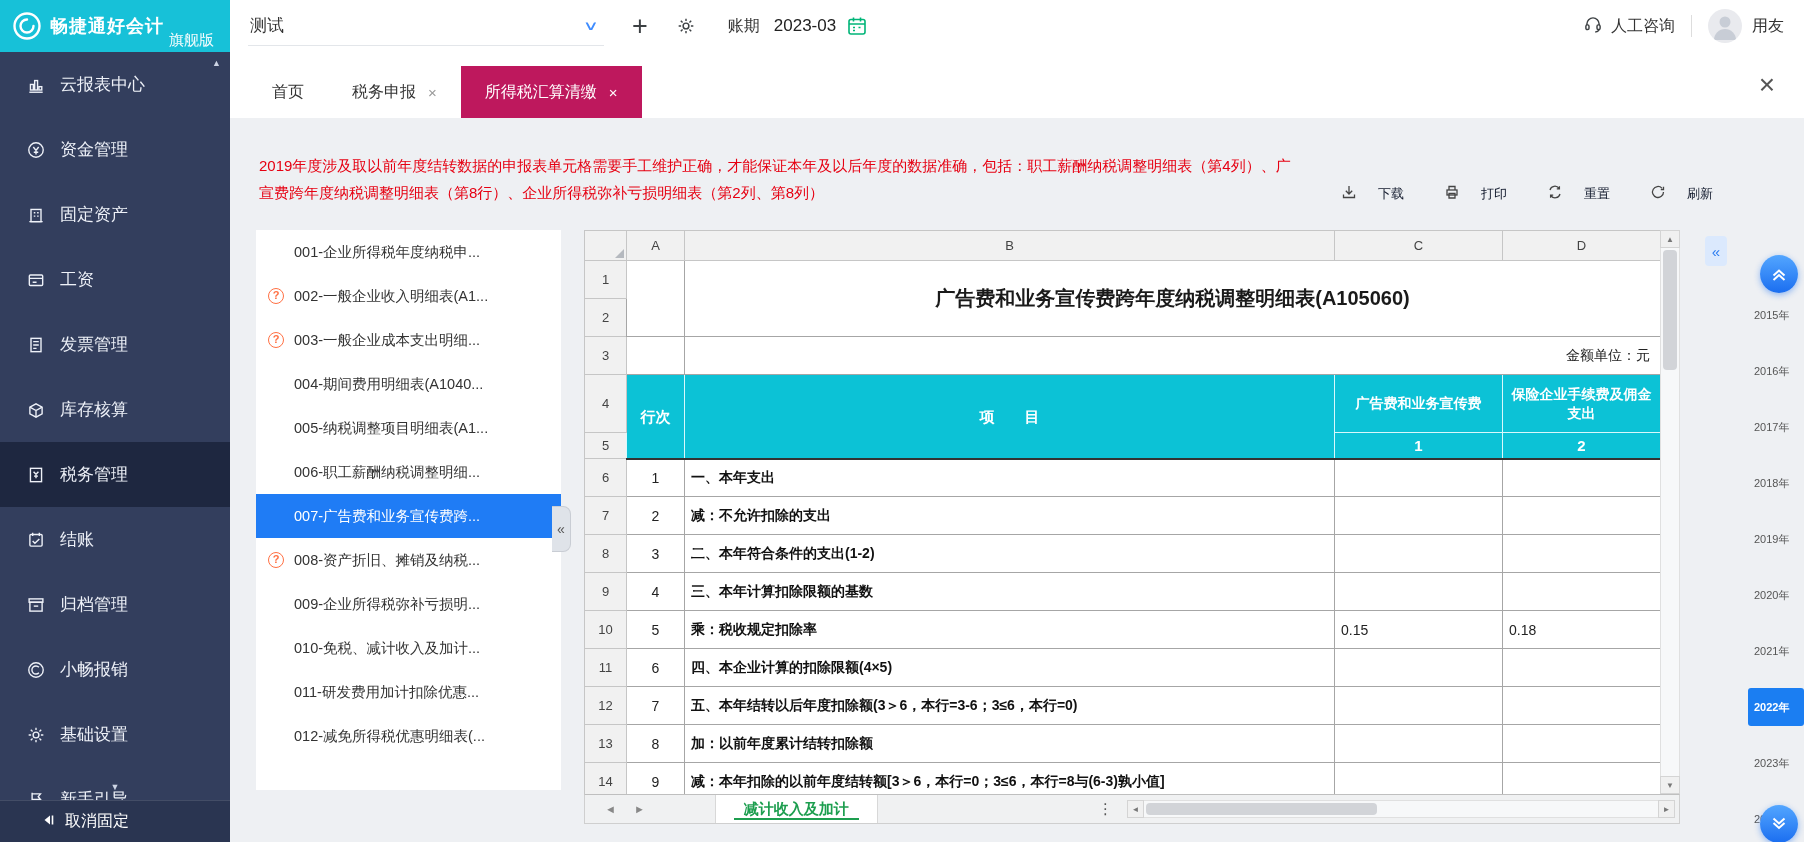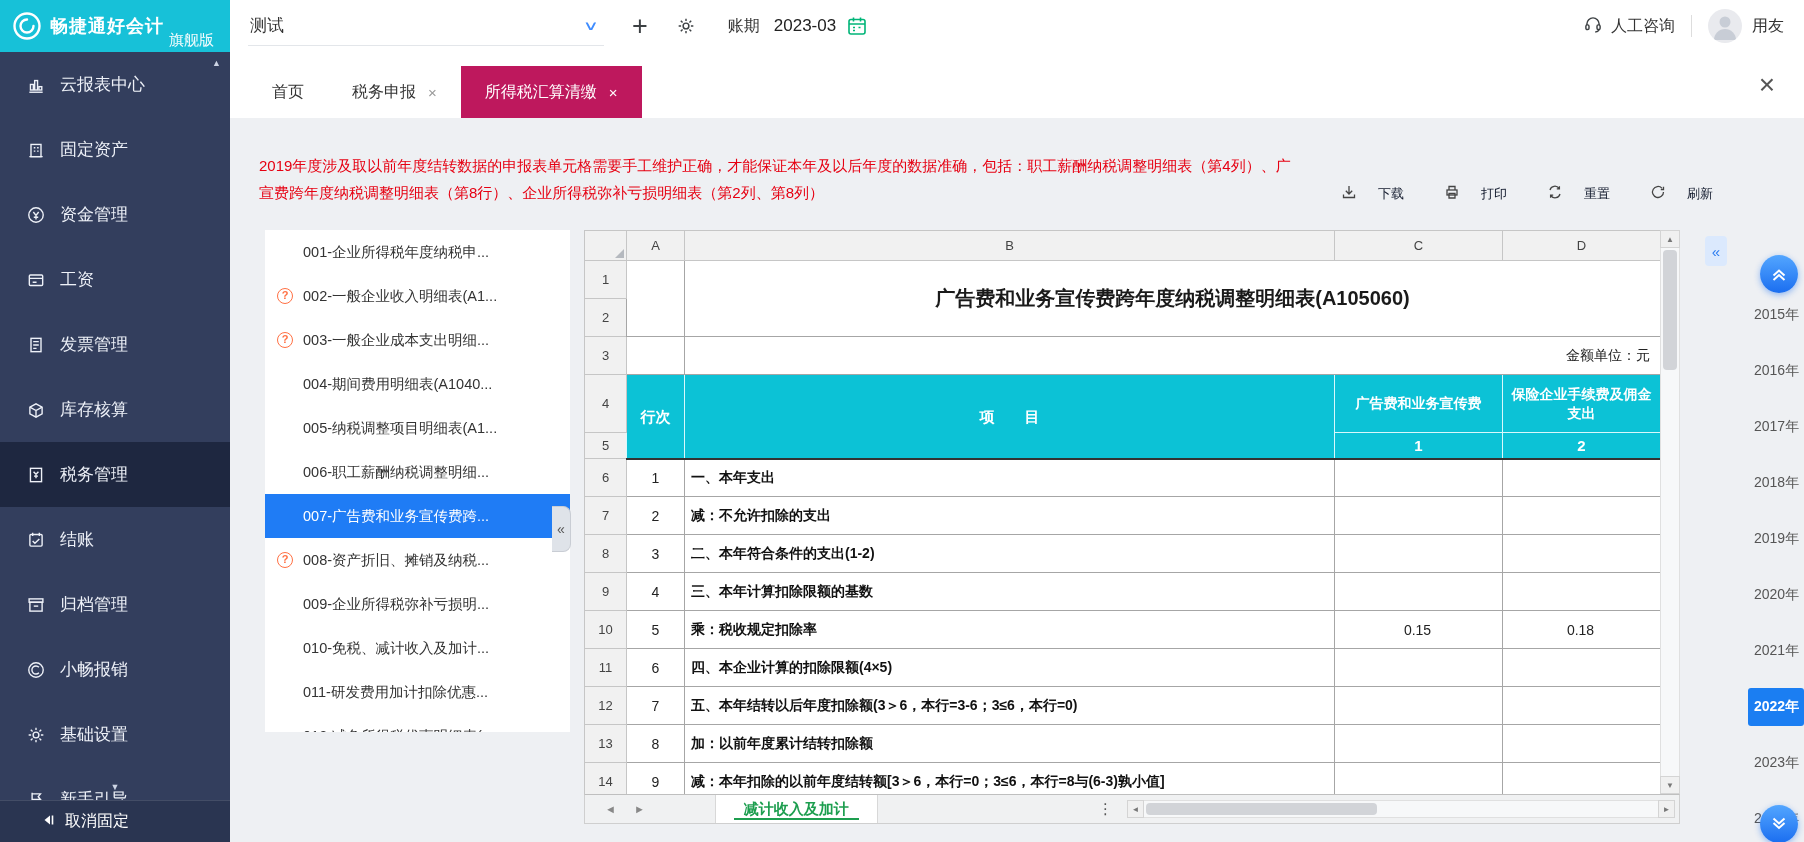--- a/index.html
+++ b/index.html
@@ -43,21 +43,21 @@
   .tab.active{background:#be185d;color:#fff}
   .tab.active .x{color:#fff}
   .tabs-close{position:absolute;right:14px;top:10px;width:46px;height:46px;background:#fff;border:none;font-size:28px;color:#555;cursor:pointer}
 
   
   .content{position:absolute;left:230px;top:118px;right:0;bottom:0;background:#eef0f3}
   .notice{position:absolute;left:29px;top:34px;width:1040px;color:#e60012;font-size:15px;line-height:27px}
   .toolbar{position:absolute;top:66px;right:91px;display:flex;gap:40px}
   .tool{display:flex;align-items:center;gap:21px;font-size:13px;color:#0f172a;cursor:pointer;background:none;border:none}
 
-  .form-list{position:absolute;left:35px;top:112px;width:305px;height:502px;background:#fff;overflow:hidden}
+  .form-list{position:absolute;left:26px;top:112px;width:305px;height:560px;background:#fff;overflow:hidden}
   .form-item{position:relative;height:44px;line-height:44px;padding-left:38px;font-size:14.5px;color:#333;white-space:nowrap;overflow:hidden;cursor:pointer}
   .form-item.selected{background:#1f7cf5;color:#fff}
   .warn-badge{position:absolute;left:12px;top:14px;width:16px;height:16px;border:1.5px solid #ff7043;color:#ff7043;border-radius:50%;font-size:11px;line-height:13px;text-align:center;font-weight:bold}
   .collapse-handle{position:absolute;left:322px;top:388px;width:19px;height:46px;background:#dfe3e9;border:1px solid #c9cdd4;border-left:none;border-radius:0 8px 8px 0;color:#555;font-size:14px;display:flex;align-items:center;justify-content:center;cursor:pointer;z-index:3}
 
   
   .sheet{position:absolute;left:354px;top:112px;width:1096px}
   .sheet-main{display:flex;height:564px}
   .table-wrap{width:1076px;overflow:hidden;background:#fff}
   table.sheet-table{border-collapse:collapse;table-layout:fixed;width:1076px}
@@ -71,42 +71,42 @@
   tr.r-head td{height:58px}
   tr.r-sub td{height:26px}
   tr.r-body td{height:38px}
   .title-cell{text-align:center;font-weight:bold;font-size:20px;color:#1a1a1a}
   .unit-cell{text-align:right;padding-right:10px;font-size:14px}
   .th{background:#0cc2d6;color:#fff;font-weight:bold;text-align:center;border:1px solid #d9f8fc;font-size:15px;line-height:1.3}
   .th.small{font-size:14px}
   tr.r-sub .th,.th.rs{border-bottom:2px solid #333}
   .c-no{text-align:center}
   .c-item{font-weight:bold;color:#111;white-space:nowrap}
-  .c-val{text-align:center;padding-right:8px}
+  .c-val{text-align:left;padding-right:8px}
 
   .vscroll{width:20px;display:flex;flex-direction:column;background:#f1f1f1}
   .vs-btn{height:18px;background:#f0f0f0;border:1px solid #d4d4d4;font-size:8px;color:#777;display:flex;align-items:center;justify-content:center;flex:none}
   .vs-track{flex:1;background:#f7f8f9;border-left:1px solid #e0e0e0;border-right:1px solid #e0e0e0;position:relative}
   .vs-thumb{position:absolute;top:2px;left:2px;right:2px;height:120px;background:#d2d4d8;border-radius:4px}
 
   .sheet-strip{height:30px;display:flex;align-items:center;background:#f0f1f2;border:1px solid #cfcfcf;border-top:1px solid #bfbfbf;padding-left:20px}
   .strip-arrow{color:#888;font-size:11px;margin-right:18px;cursor:pointer}
   .sheet-tab{height:100%;background:#fff;border-left:1px solid #d8d8d8;border-right:1px solid #d8d8d8;display:flex;align-items:center;padding:0 28px;margin-left:52px;position:relative;cursor:pointer}
   .sheet-tab span{color:#1d9e4f;font-weight:bold;font-size:15px}
   .sheet-tab::after{content:"";position:absolute;left:18px;right:18px;bottom:3px;height:2px;background:#1d9e4f}
   .strip-dots{margin-left:auto;color:#555;font-size:15px;cursor:pointer}
   .hscroll{width:548px;margin:0 4px 0 14px;display:flex;align-items:center;height:18px}
   .hs-btn{width:17px;height:18px;background:#f0f0f0;border:1px solid #d4d4d4;font-size:8px;color:#777;display:flex;align-items:center;justify-content:center;flex:none;cursor:pointer}
   .hs-track{flex:1;height:18px;background:#f7f8f9;border-top:1px solid #e0e0e0;border-bottom:1px solid #e0e0e0;position:relative}
   .hs-thumb{position:absolute;top:2px;left:2px;width:45%;height:12px;background:#d2d4d8;border-radius:4px}
 
   
   .rail-expand{position:absolute;left:1475px;top:118px;width:22px;height:30px;background:#dbe9fd;color:#2b7cf0;border-radius:4px;font-size:15px;display:flex;align-items:center;justify-content:center;cursor:pointer}
   .year-rail{position:absolute;left:1518px;top:112px;width:56px;height:612px;overflow:hidden;padding-top:66px}
-  .year{height:38px;display:flex;align-items:center;padding-left:6px;font-size:14px;color:#555;margin-bottom:18px;cursor:pointer;white-space:nowrap;overflow:hidden}
+  .year{height:38px;display:flex;align-items:center;padding-left:6px;font-size:11px;color:#555;margin-bottom:18px;cursor:pointer;white-space:nowrap;overflow:hidden}
   .year.active{background:#1b7ef2;color:#fff;border-radius:3px;font-weight:bold}
   .float-btn{position:absolute;left:1530px;width:38px;height:38px;border-radius:50%;background:linear-gradient(#53a6ff,#1b6ef0);color:#fff;display:flex;align-items:center;justify-content:center;box-shadow:0 2px 6px rgba(27,110,240,.45);cursor:pointer;z-index:6}
   .float-btn.top{top:137px}
   .float-btn.bottom{top:687px}
 </style>
 </head>
 <body>
 
 <div class="app">
 
@@ -130,34 +130,34 @@
               <rect x="4" y="8.5" width="2.6" height="5"></rect>
               <rect x="7.8" y="5" width="2.6" height="8.5"></rect>
               <rect x="11.6" y="10.5" width="2.6" height="3"></rect>
             </svg>
           </span>
           <span class="nav-label">云报表中心</span>
         </div>
         <div class="nav-item">
           <span class="nav-icon">
             <svg width="20" height="20" viewBox="0 0 18 18" fill="none" stroke="#eef1f8" stroke-width="1.25">
+              <circle cx="9" cy="9" r="6.5"></circle>
+              <path d="M6.6 6.3 9 9.3l2.4-3M9 9.3V13M7 11h4"></path>
+            </svg>
+          </span>
+          <span class="nav-label">资金管理</span>
+        </div>
+        <div class="nav-item">
+          <span class="nav-icon">
+            <svg width="20" height="20" viewBox="0 0 18 18" fill="none" stroke="#eef1f8" stroke-width="1.25">
               <rect x="4.5" y="4" width="9" height="11"></rect>
               <path d="M3 15h12M7 7h1.4M10 7h1.4M7 10h1.4M10 10h1.4"></path>
             </svg>
           </span>
           <span class="nav-label">固定资产</span>
-        </div>
-        <div class="nav-item">
-          <span class="nav-icon">
-            <svg width="20" height="20" viewBox="0 0 18 18" fill="none" stroke="#eef1f8" stroke-width="1.25">
-              <circle cx="9" cy="9" r="6.5"></circle>
-              <path d="M6.6 6.3 9 9.3l2.4-3M9 9.3V13M7 11h4"></path>
-            </svg>
-          </span>
-          <span class="nav-label">资金管理</span>
         </div>
         <div class="nav-item">
           <span class="nav-icon">
             <svg width="20" height="20" viewBox="0 0 18 18" fill="none" stroke="#eef1f8" stroke-width="1.25">
               <rect x="3" y="4.5" width="12" height="9.5" rx="1"></rect>
               <path d="M3 7.5h12M6 11h3.5"></path>
             </svg>
           </span>
           <span class="nav-label">工资</span>
         </div>

